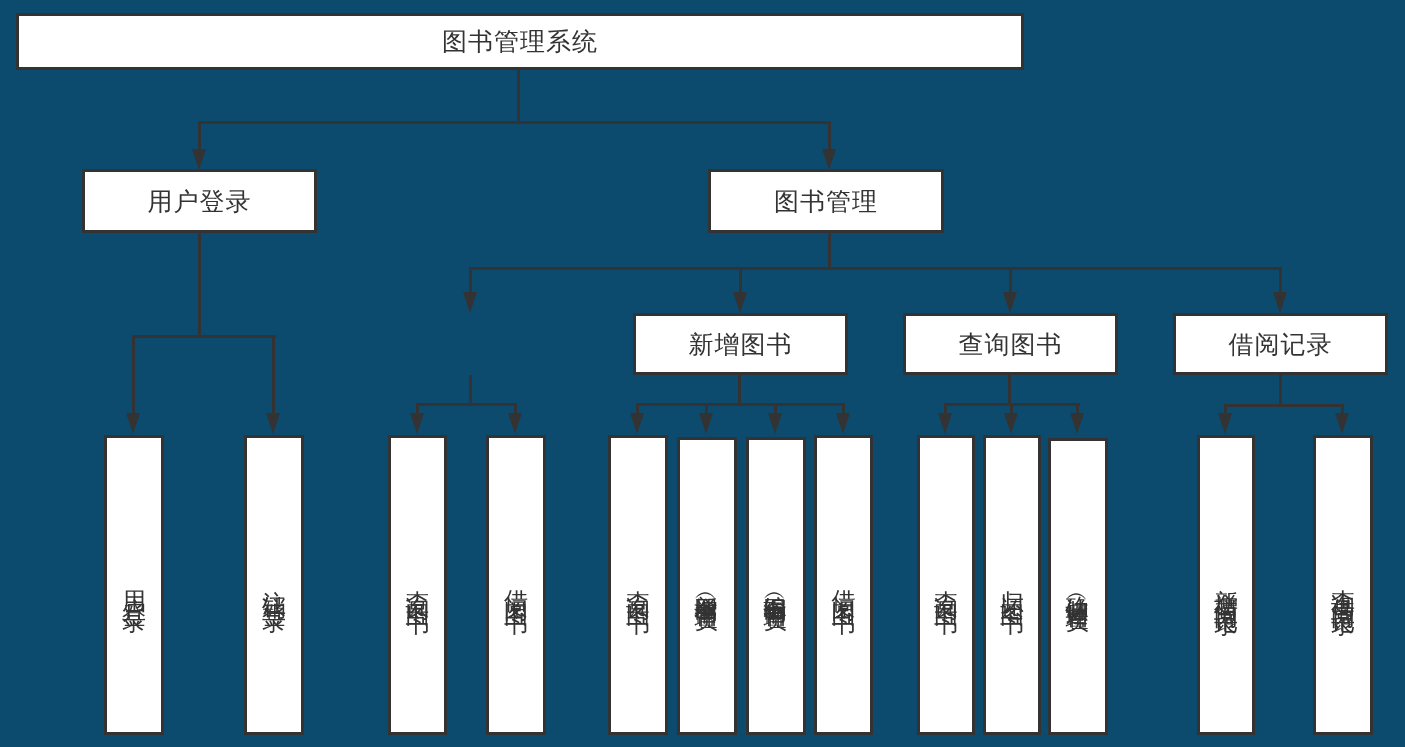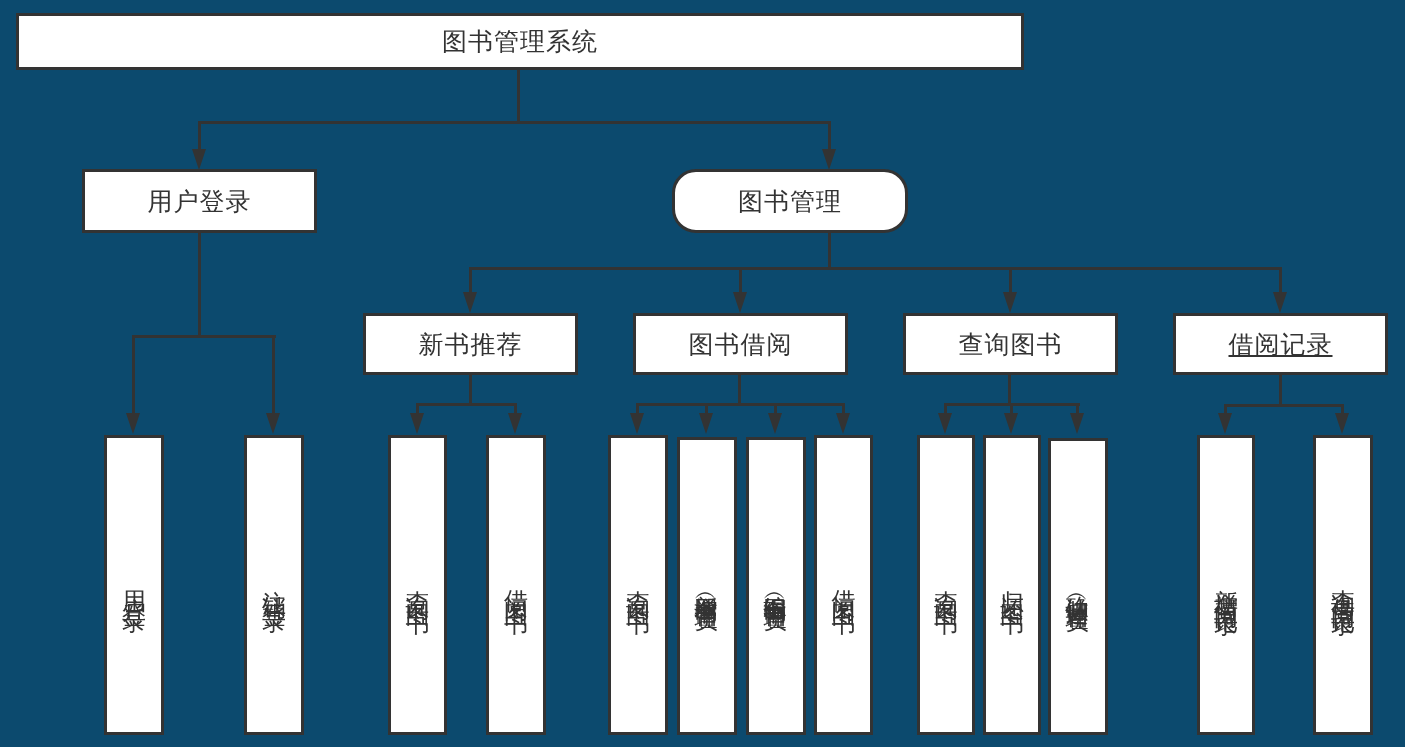--- a/index.html
+++ b/index.html
@@ -50,38 +50,37 @@
 <div class="canvas">
 
   <div class="box" style="left:16px; top:13px; width:1008px; height:57px;">图书管理系统</div>
 
   <div class="stem" style="left:517px; top:70px; height:51px;"></div>
   <div class="rail" style="left:198px; top:121px; width:633px;"></div>
   <div class="drop" style="left:198px; top:121px; height:28px;"></div>
   <div class="drop" style="left:828px; top:121px; height:28px;"></div>
 
   <div class="box" style="left:82px; top:169px; width:235px; height:64px;">用户登录</div>
-  <div class="box" style="left:672px; top:169px; width:236px; height:64px;border-radius:24px;">图书管理</div>
+  <div class="box" style="left:708px; top:169px; width:236px; height:64px;">图书管理</div>
 
   <div class="stem" style="left:198px; top:233px; height:102px;"></div>
   <div class="rail" style="left:132px; top:335px; width:144px;"></div>
   <div class="drop" style="left:132px; top:335px; height:78px;"></div>
   <div class="drop" style="left:272px; top:335px; height:78px;"></div>
 
   <div class="stem" style="left:828px; top:233px; height:34px;"></div>
   <div class="rail" style="left:469px; top:267px; width:813px;"></div>
   <div class="drop" style="left:469px; top:267px; height:25px;"></div>
   <div class="drop" style="left:739px; top:267px; height:25px;"></div>
   <div class="drop" style="left:1009px; top:267px; height:25px;"></div>
   <div class="drop" style="left:1279px; top:267px; height:25px;"></div>
 
-  <div class="box" style="left:363px; top:313px; width:215px; height:62px;">新书推荐</div>
-  <div class="box" style="left:633px; top:313px; width:215px; height:62px;">图书借阅</div>
+  <div class="box" style="left:633px; top:313px; width:215px; height:62px;">新增图书</div>
   <div class="box" style="left:903px; top:313px; width:215px; height:62px;">查询图书</div>
-  <div class="box" style="left:1173px; top:313px; width:215px; height:62px;text-decoration:underline;">借阅记录</div>
+  <div class="box" style="left:1173px; top:313px; width:215px; height:62px;">借阅记录</div>
 
   <div class="stem" style="left:469px; top:375px; height:28px;"></div>
   <div class="rail" style="left:416px; top:403px; width:101px;"></div>
   <div class="drop" style="left:416px; top:403px; height:10px;"></div>
   <div class="drop" style="left:514px; top:403px; height:10px;"></div>
 
   <div class="stem" style="left:738px; top:375px; height:28px;"></div>
   <div class="rail" style="left:636px; top:403px; width:209px;"></div>
   <div class="drop" style="left:636px; top:403px; height:10px;"></div>
   <div class="drop" style="left:705px; top:403px; height:10px;"></div>

